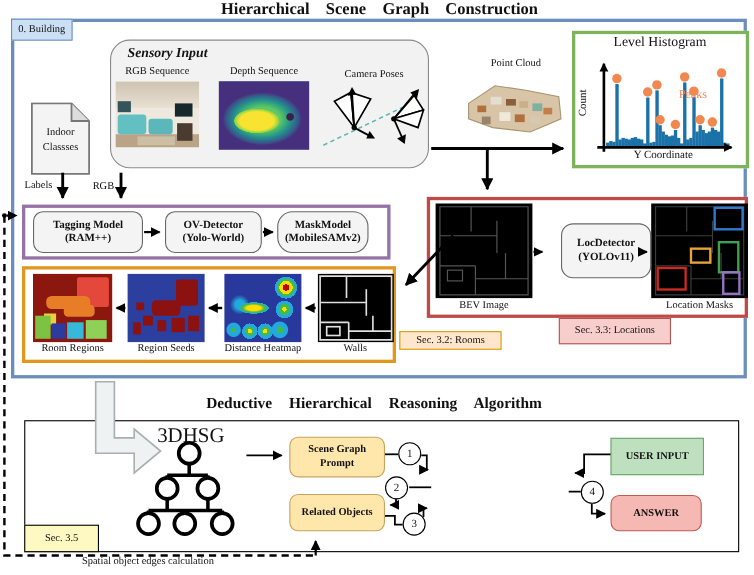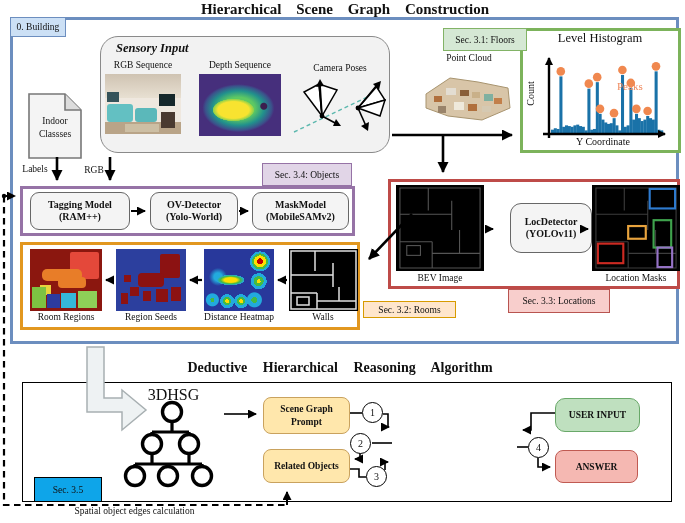--- a/index.html
+++ b/index.html
@@ -7,21 +7,21 @@
           font-family:"Liberation Serif",serif;color:#111;}
   .abs{position:absolute;}
   .title{position:absolute;font-weight:bold;text-align:center;}
   .tag{position:absolute;display:flex;align-items:center;justify-content:center;
        font-size:9.5px;border:1.8px solid #000;background:#fff;box-sizing:border-box;z-index:6;}
   .tag.blue{background:#CCE0F5;border-color:#6C8EBF;}
   .tag.green{background:#D5E8D4;border-color:#82B366;}
   .tag.purple{background:#E1D5E7;border-color:#9673A6;}
   .tag.red{background:#F8CECC;border-color:#B85450;}
   .tag.orange{background:#FFE6CC;border-color:#D79B00;}
-  .tag.plain{background:#0ea5e9;border-color:#000;border-width:1.5px;margin-left:12px;}
+  .tag.plain{background:#fef9c3;border-color:#000;border-width:1.5px;}
   .frame{position:absolute;box-sizing:border-box;background:#fff;}
   .model-box{position:absolute;background:#F4F4F4;border:1.6px solid #676767;border-radius:9px;
              display:flex;flex-direction:column;align-items:center;justify-content:center;
              font-weight:bold;font-size:10px;line-height:1.25;text-align:center;box-sizing:border-box;z-index:5;}
   .ybox{position:absolute;background:#FFE7AC;border:1.6px solid #C9A25E;border-radius:8px;
         display:flex;flex-direction:column;align-items:center;justify-content:center;
         font-weight:bold;font-size:9.5px;line-height:1.3;text-align:center;box-sizing:border-box;z-index:5;}
   .circ{position:absolute;width:21px;height:21px;border:1.6px solid #000;border-radius:50%;background:#fff;
         display:flex;align-items:center;justify-content:center;font-size:10px;box-sizing:border-box;z-index:8;}
   .caption{position:absolute;font-size:9.5px;text-align:center;z-index:5;}
@@ -83,31 +83,30 @@
 
   <svg class="abs" style="left:28px;top:93px;z-index:3;" width="54" height="66" viewBox="0 0 54 66">
     <path d="M1,1 H37 L53,17 V65 H1 Z" fill="#F4F4F4" stroke="#777" stroke-width="1.6"></path>
     <path d="M37,1 V17 H53" fill="#DCDCDC" stroke="#777" stroke-width="1.6"></path>
   </svg>
   <div class="caption" style="left:28px;top:116px;width:54px;">Indoor</div>
   <div class="caption" style="left:28px;top:129px;width:54px;">Classses</div>
   <div class="caption" style="left:18px;top:164px;width:34px;">Labels</div>
   <div class="caption" style="left:79px;top:165px;width:30px;">RGB</div>
 
-  <div class="tag purple" style="left:262px;top:163px;width:90px;height:23px;">Sec. 3.4: Objects</div>
   <div class="frame" style="left:20px;top:186px;width:335px;height:50px;border:3px solid #9673A6;z-index:2;"></div>
   <div class="model-box" style="left:30px;top:192px;width:100px;height:38px;">
     <span>Tagging Model</span>
     <span>(RAM++)</span>
   </div>
   <div class="model-box" style="left:150px;top:192px;width:88px;height:38px;">
     <span>OV-Detector</span>
     <span>(Yolo-World)</span>
   </div>
-  <div class="model-box" style="left:252px;top:192px;width:97px;height:38px;">
+  <div class="model-box" style="left:252px;top:192px;width:83px;height:38px;border-radius:14px;">
     <span>MaskModel</span>
     <span>(MobileSAMv2)</span>
   </div>
 
   <div class="frame" style="left:20px;top:242px;width:340px;height:88px;border:3px solid #E2971F;z-index:2;"></div>
   <div class="tag orange" style="left:363px;top:301px;width:93px;height:17px;">Sec. 3.2: Rooms</div>
 
   <div class="img" style="left:30px;top:249px;width:72px;height:62px;background:#8b170f;">
     <div class="blob" style="left:40px;top:3px;width:29px;height:27px;background:#e4483a;border-radius:2px;"></div>
     <div class="blob" style="left:12px;top:20px;width:40px;height:12px;background:#e87d28;border-radius:5px;"></div>
@@ -178,21 +177,20 @@
         <rect x="62" y="36" width="18" height="28" stroke="#3fa34d"></rect>
         <rect x="36" y="42" width="18" height="13" stroke="#e8a33d"></rect>
         <rect x="5" y="60" width="26" height="20" stroke="#cc2a22"></rect>
         <rect x="66" y="64" width="15" height="20" stroke="#9673c6"></rect>
       </g>
     </svg>
   </div>
   <div class="caption" style="left:386px;top:273px;width:108px;">BEV Image</div>
   <div class="caption" style="left:576px;top:273px;width:120px;">Location Masks</div>
 
-  <div class="tag green" style="left:443px;top:28px;width:84px;height:23px;">Sec. 3.1: Floors</div>
   <div class="frame" style="left:520px;top:28px;width:161px;height:125px;border:3px solid #7CB35B;z-index:2;"></div>
   <div class="caption" style="left:540px;top:31px;width:120px;font-size:12.5px;">Level Histogram</div>
   <svg id="hist-plot" class="abs" style="left:523px;top:44px;z-index:3;" width="154" height="102" viewBox="0 0 154 102">
     <defs>
       <marker id="ha" markerWidth="10" markerHeight="10" refX="7" refY="4" orient="auto" markerUnits="userSpaceOnUse">
         <path d="M0,0 L8,4 L0,8 Z" fill="#000"></path>
       </marker>
     </defs>
     <g id="hist-bars">
         <rect x="28.00" y="85.68" width="3.05" height="4.32" fill="#1A72A8"></rect>
@@ -271,21 +269,21 @@
   </svg>
 
   <div class="title" style="left:100px;top:360px;width:480px;font-size:14px;word-spacing:12px;">Deductive Hierarchical Reasoning Algorithm</div>
   <div class="frame" style="left:22px;top:382px;width:650px;height:120px;border:1.6px solid #000;z-index:1;background:transparent;"></div>
   <div class="tag plain" style="left:22px;top:477px;width:68px;height:25px;">Sec. 3.5</div>
 
   <svg class="abs" style="left:80px;top:345px;z-index:3;" width="75" height="90" viewBox="0 0 75 90">
     <polygon points="7,2 24,2 24,53 42,53 42,45 66,65 42,85 42,67 7,67" fill="#EEF2F3" stroke="#A8B0B2" stroke-width="1.5"></polygon>
   </svg>
 
-  <div class="caption" style="left:136px;top:386px;width:75px;font-size:16px;">3DHSG</div>
+  <div class="caption" style="left:136px;top:386px;width:75px;font-size:19px;">3DHSG</div>
   <svg class="abs" style="left:118px;top:392px;z-index:3;" width="110" height="100" viewBox="0 0 110 100">
     <g stroke="#000" stroke-width="3.2" fill="none">
       <path d="M54,29 V40 M34,40 H71 M34,40 V43 M71,40 V43 M34,61 V72 M71,61 V72 M17,72 H84 M17,72 V75 M50,72 V75 M84,72 V75"></path>
     </g>
     <g stroke="#000" stroke-width="3.4" fill="#fff">
       <circle cx="54" cy="20" r="9.5"></circle>
       <circle cx="34" cy="52" r="9.5"></circle>
         <circle cx="71" cy="52" r="9.5"></circle>
       <circle cx="17" cy="84" r="9.5"></circle>
         <circle cx="50" cy="84" r="9.5"></circle>
@@ -295,21 +293,21 @@
 
   <div class="ybox" style="left:263px;top:397px;width:87px;height:37px;">
     <span>Scene Graph</span>
     <span>Prompt</span>
   </div>
   <div class="ybox" style="left:263px;top:449px;width:87px;height:34px;">
     <span>Related Objects</span>
   </div>
 
 
-  <div class="abs" style="left:555px;top:398px;width:85px;height:34px;background:#BFE0BF;border:1.6px solid #69A869;border-radius:10px;
+  <div class="abs" style="left:555px;top:398px;width:85px;height:34px;background:#BFE0BF;border:1.6px solid #69A869;border-radius:0;
        display:flex;align-items:center;justify-content:center;font-weight:bold;font-size:9.5px;box-sizing:border-box;z-index:5;">
     <span>USER INPUT</span>
   </div>
   <div class="abs" style="left:555px;top:450px;width:83px;height:33px;background:#F5B8B2;border:1.6px solid #C05A52;border-radius:8px;
        display:flex;align-items:center;justify-content:center;font-weight:bold;font-size:9.5px;box-sizing:border-box;z-index:5;">
     <span>ANSWER</span>
   </div>
 
   <div class="caption" style="left:52px;top:506px;width:165px;">Spatial object edges calculation</div>
 

